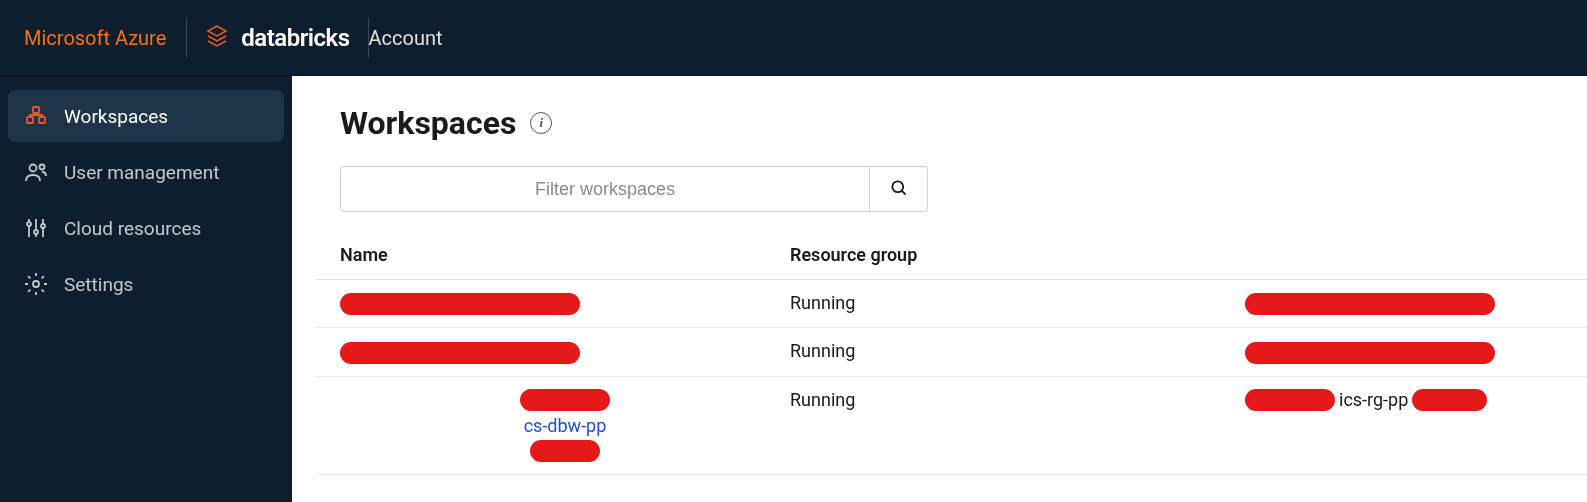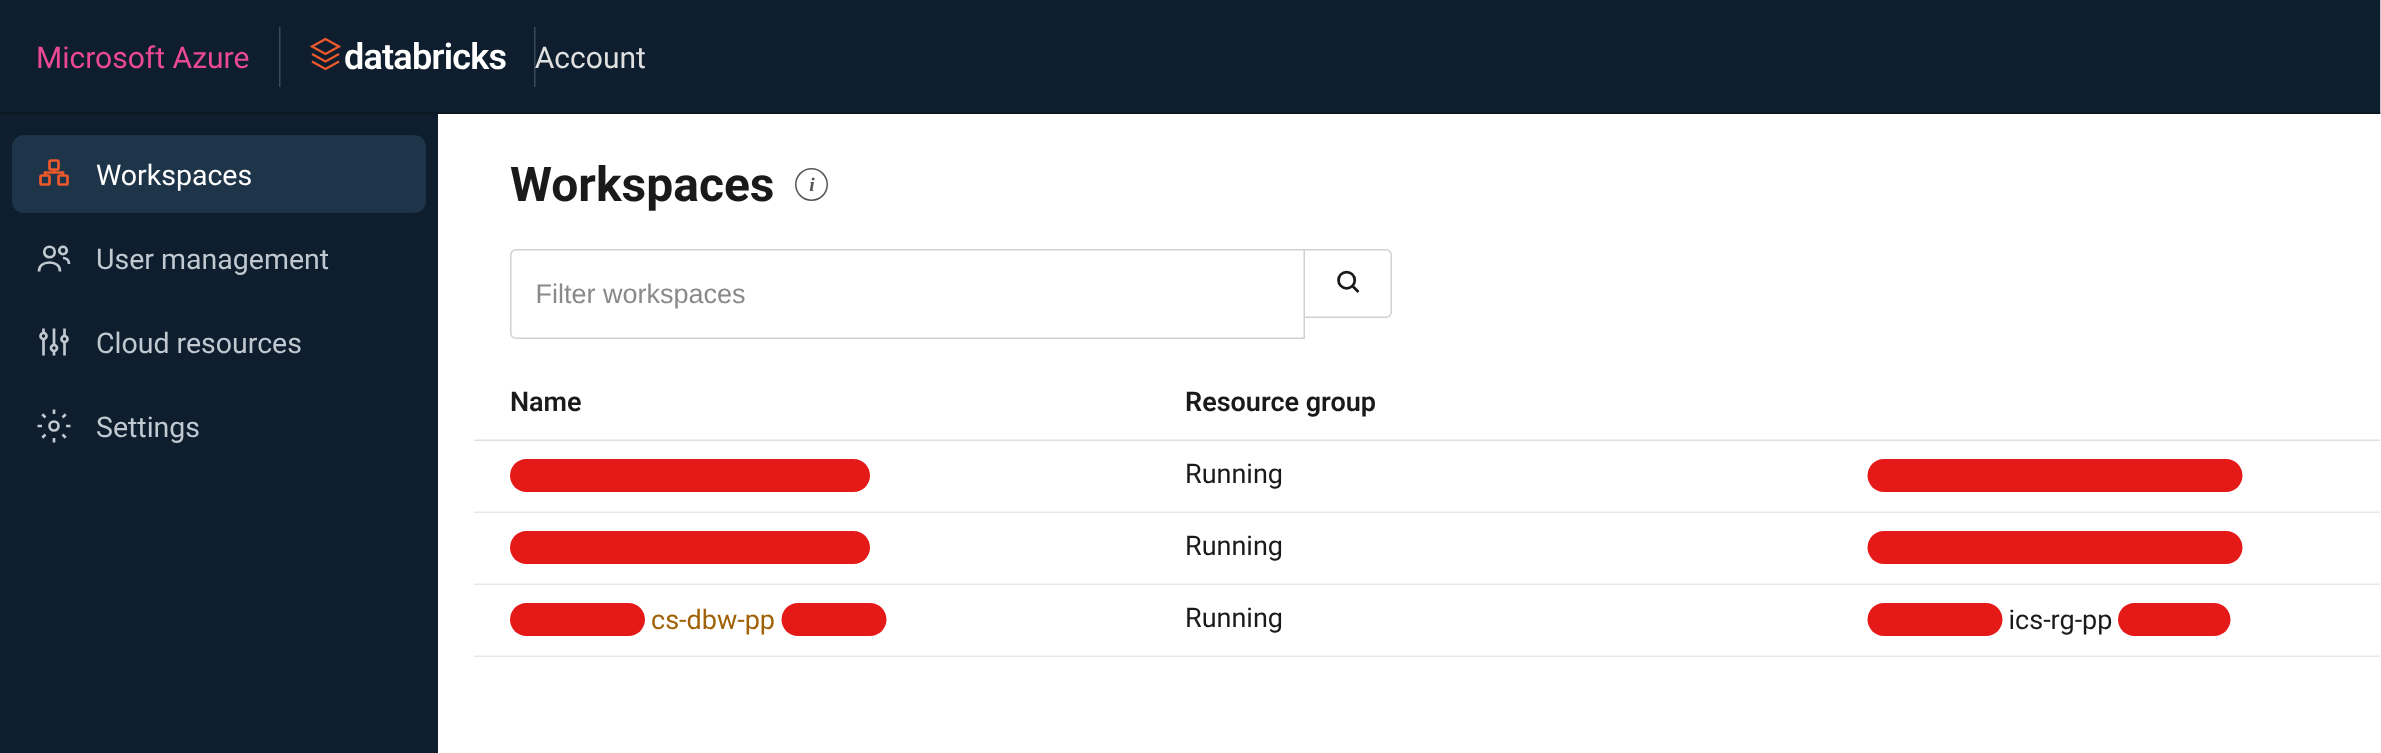--- a/index.html
+++ b/index.html
@@ -16,34 +16,34 @@
     }
     .header {
       height: 76px;
       background: #0f1e2e;
       display: flex;
       align-items: center;
       padding: 0 24px;
       border-bottom: 1px solid #0a1520;
     }
     .header-brand {
-      color: #ec4899;
+      color: #f97316;
       font-size: 20px;
       font-weight: 400;
       padding-right: 20px;
     }
     .header-divider {
       width: 1px;
       height: 40px;
       background: #3a4a5a;
     }
     .header-logo {
       display: flex;
       padding: 0 18px;
-      gap: 0;
+      gap: 12px;
     }
     .header-logo-icon {
       color: #ee5a2b;
     }
     .header-logo-text {
       color: #fff;
       font-size: 24px;
       font-weight: 600;
       letter-spacing: -0.5px;
     }
@@ -121,27 +121,28 @@
       font-style: italic;
       font-family: Georgia, serif;
     }
     .filter-row {
       display: flex;
       gap: 0;
       padding: 0 24px 32px 24px;
     }
     .filter-input {
       width: 530px;
-      height: 60px;
+      height: 46px;
       border: 1px solid #d0d0d0;
       border-radius: 4px 0 0 4px;
       padding: 0 16px;
       font-size: 18px;
       color: #333;
       outline: none;
+      text-align: center;
     }
     .filter-input::placeholder {
       color: #8a8a8a;
     }
     .search-btn {
       width: 58px;
       height: 46px;
       border: 1px solid #d0d0d0;
       border-left: none;
       border-radius: 0 4px 4px 0;
@@ -181,21 +182,22 @@
       font-size: 18px;
       font-weight: 600;
       color: #1a1a1a;
     }
     .td {
       font-size: 18px;
       color: #1a1a1a;
     }
     .td-link {
       font-size: 18px;
-      color: #a16207;
+      color: #1d4ed8;
+      flex-direction: column;
     }
     .redact {
       display: inline-block;
       height: 22px;
       background: #e61919;
       border-radius: 12px;
       vertical-align: middle;
     }
     .redact-full {
       width: 240px;

